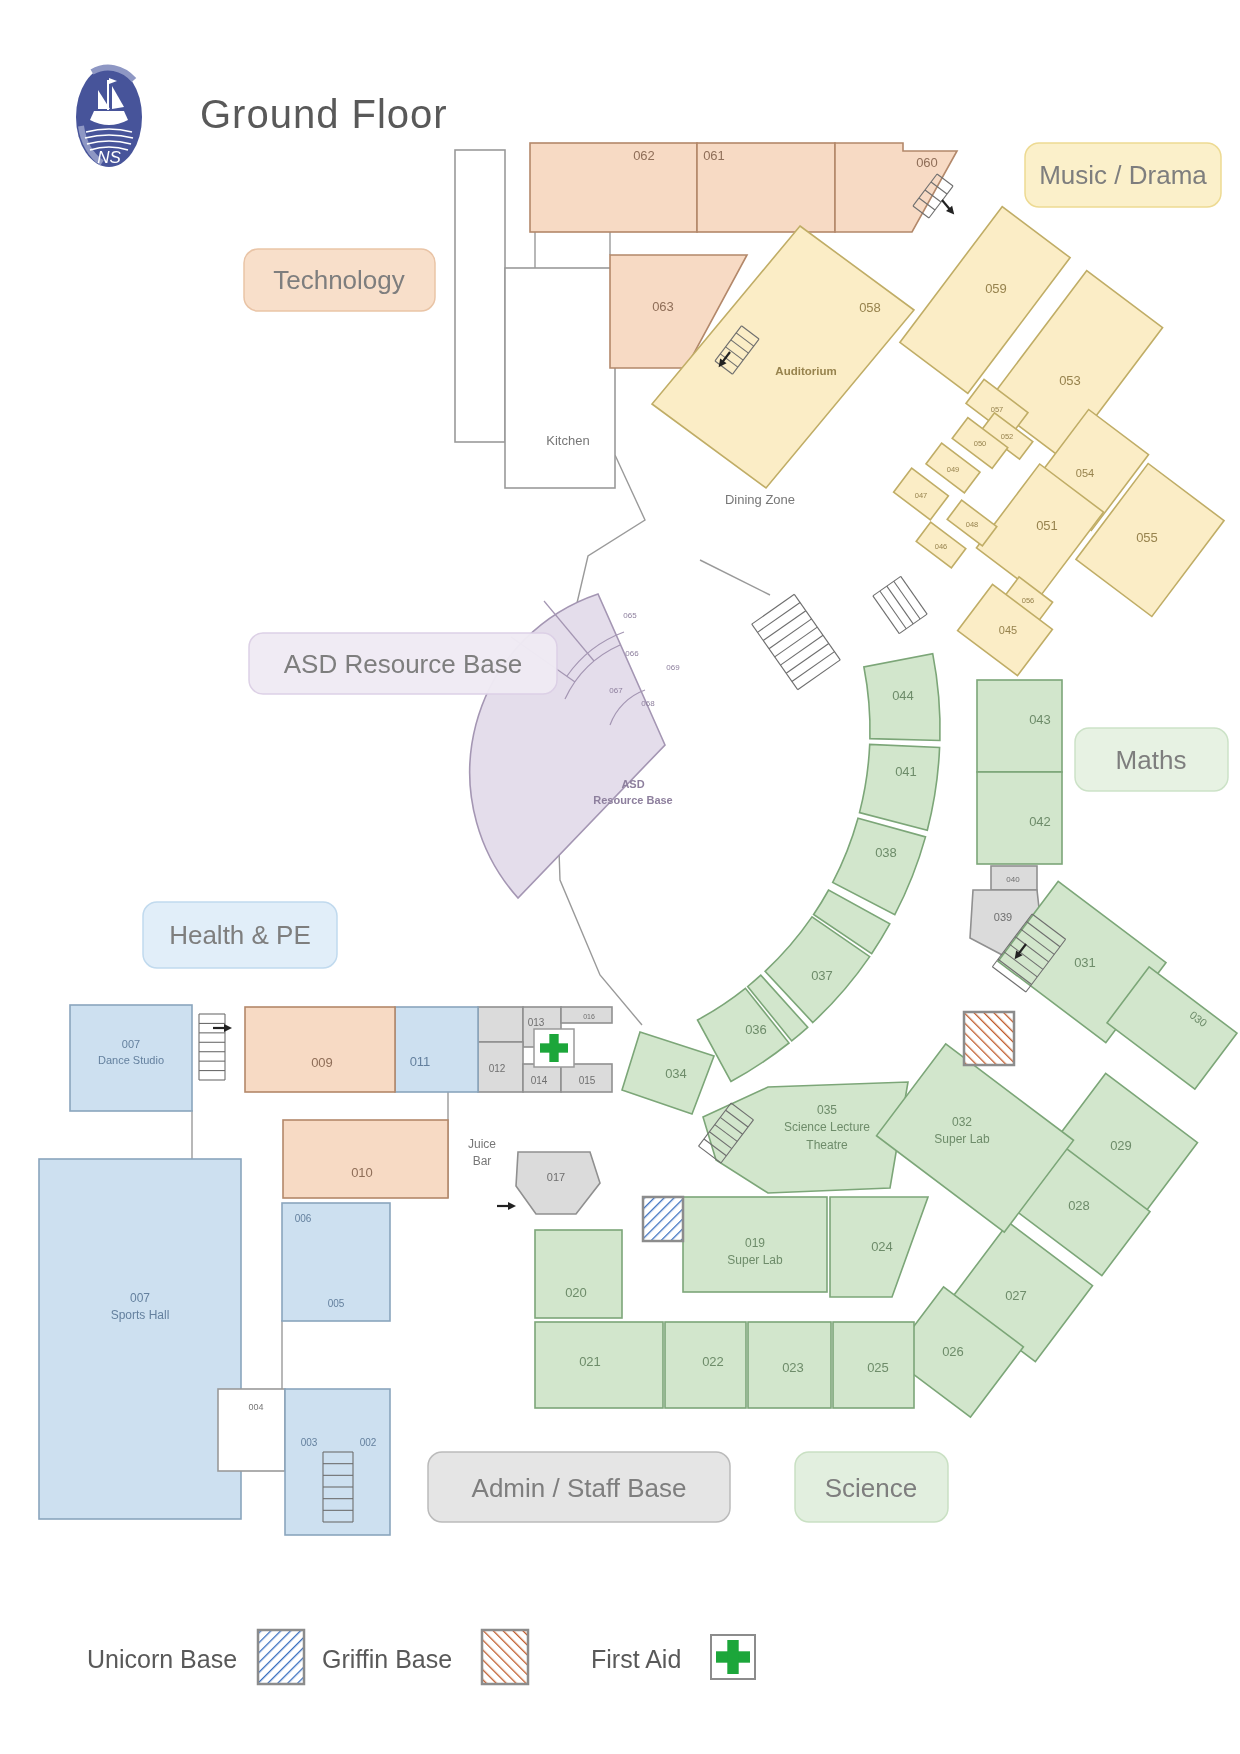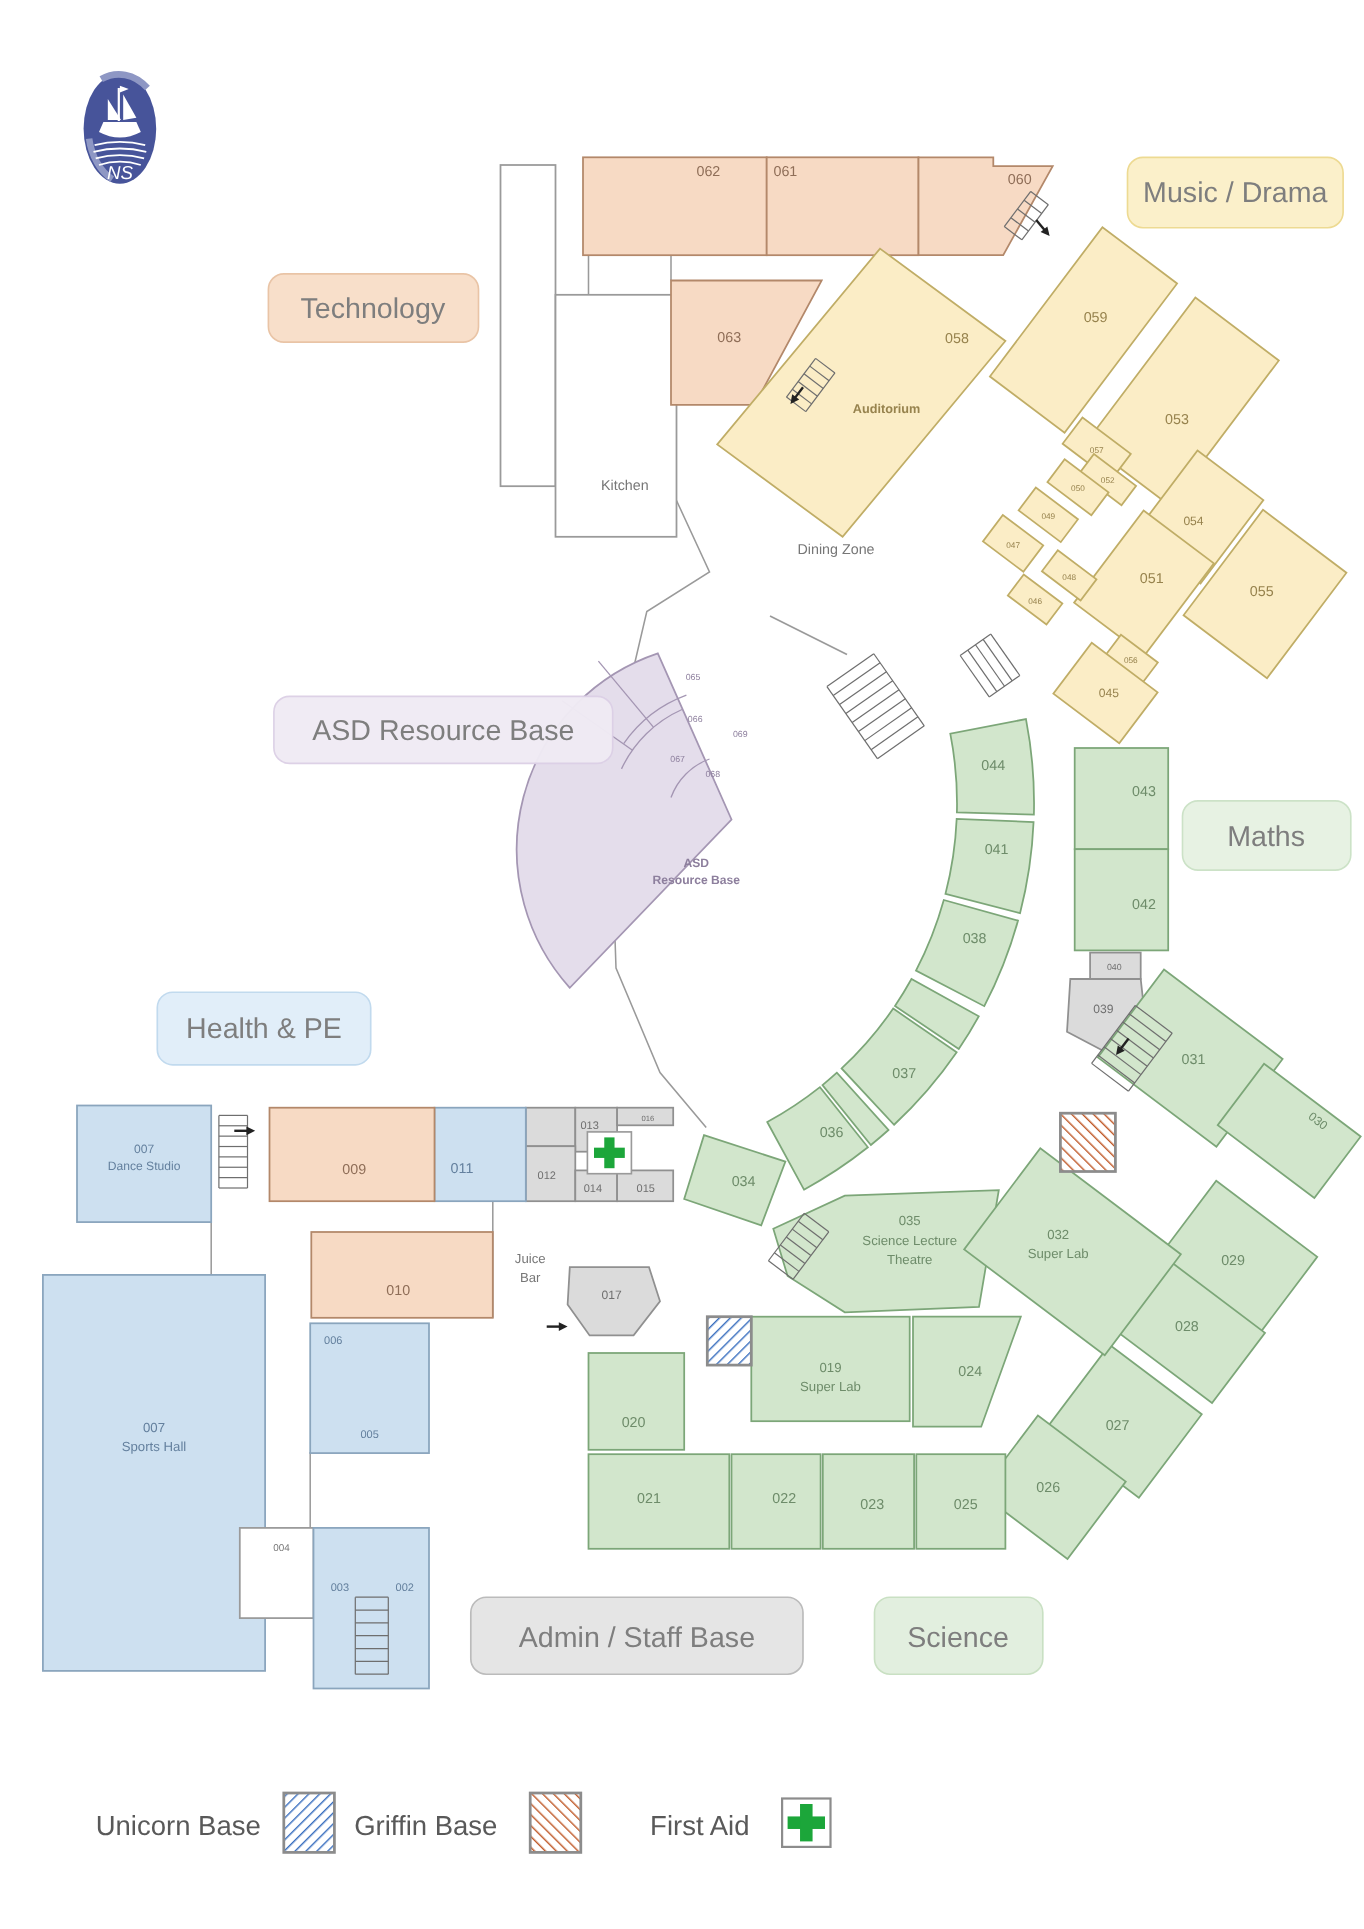--- a/index.html
+++ b/index.html
@@ -28,20 +28,21 @@
     </g>
     <g stroke="#FFFFFF" stroke-width="1.6" fill="none">
       <path d="M14,68 Q37,62 60,68"></path>
       <path d="M13,74 Q37,68 61,74"></path>
       <path d="M15,80 Q37,74 59,80"></path>
       <path d="M18,86 Q37,80 56,86"></path>
     </g>
     <text x="37" y="99" text-anchor="middle" font-size="17" font-style="italic" font-family="Liberation Serif, serif" fill="#FFFFFF">NS</text>
   </svg>
 
+  <div class="hdr-title">Ground Floor</div>
 
   <svg id="plan" width="1240" height="1754" viewBox="0 0 1240 1754" style="position:absolute;left:0;top:0;">
     <defs>
       <pattern id="hatchBlue" width="7" height="7" patternUnits="userSpaceOnUse" patternTransform="rotate(45)">
         <rect width="7" height="7" fill="#FFFFFF"></rect>
         <line x1="0" y1="0" x2="0" y2="7" stroke="#3A6FBF" stroke-width="2.6"></line>
       </pattern>
       <pattern id="hatchOrange" width="7" height="7" patternUnits="userSpaceOnUse" patternTransform="rotate(-45)">
         <rect width="7" height="7" fill="#FFFFFF"></rect>
         <line x1="0" y1="0" x2="0" y2="7" stroke="#C05A2A" stroke-width="2.6"></line>

